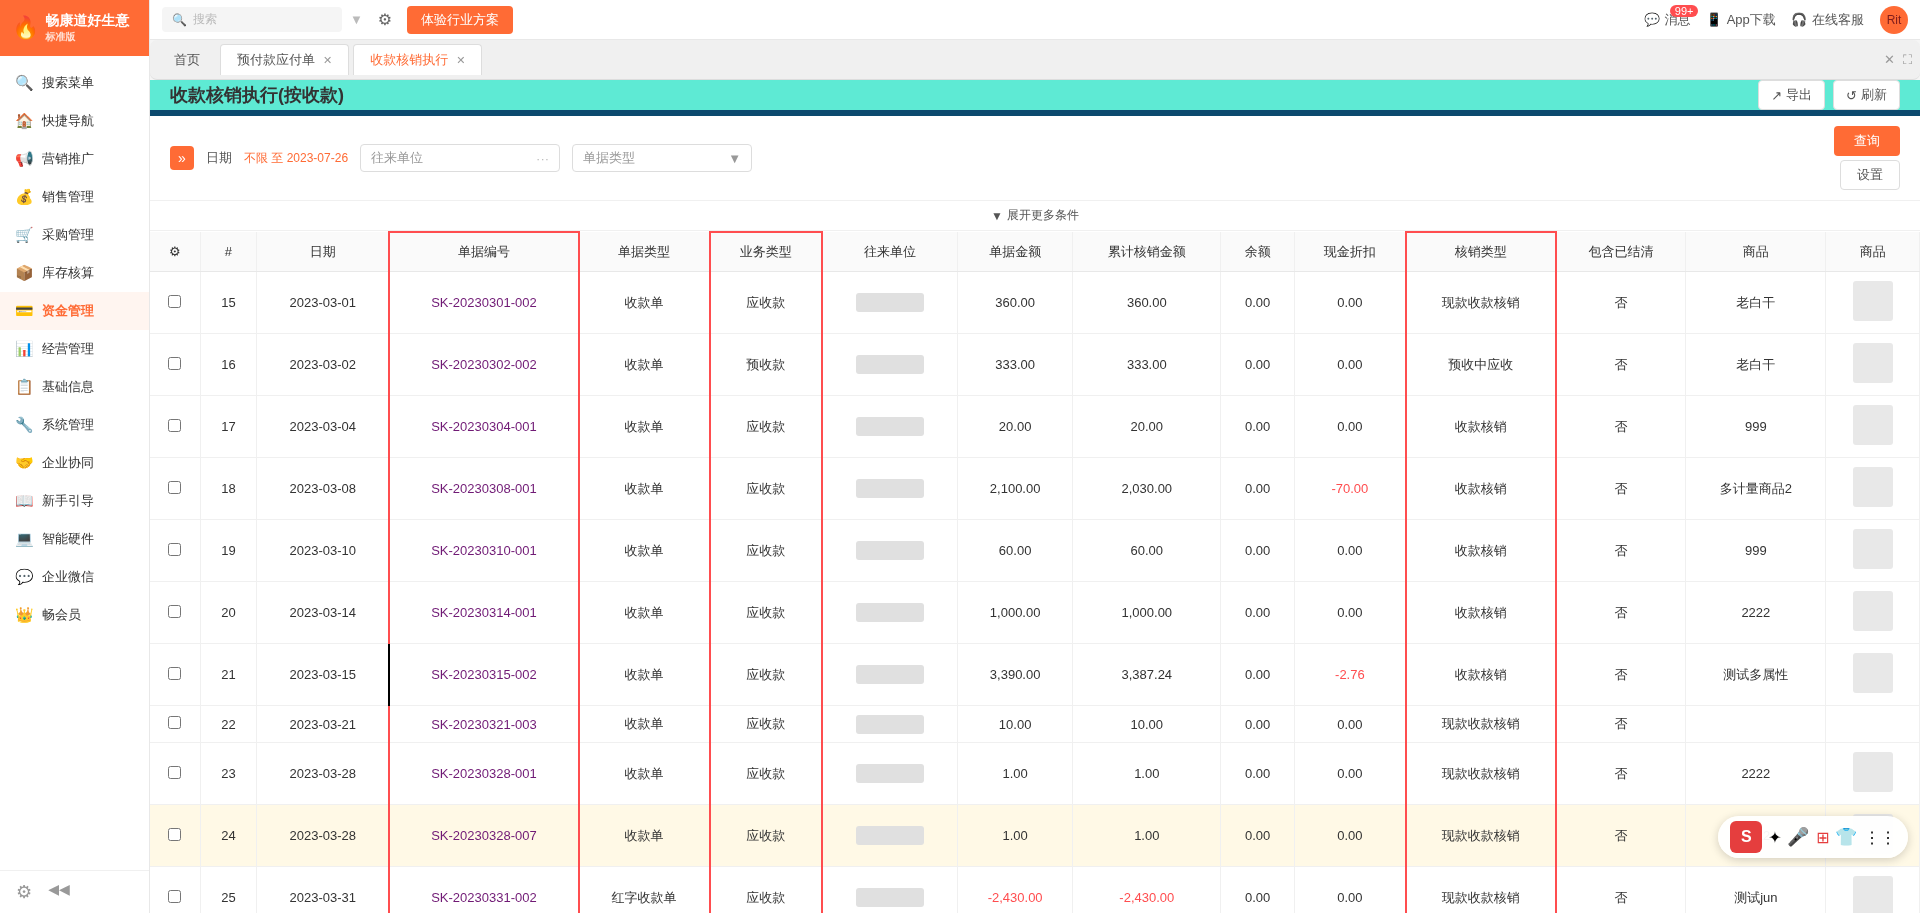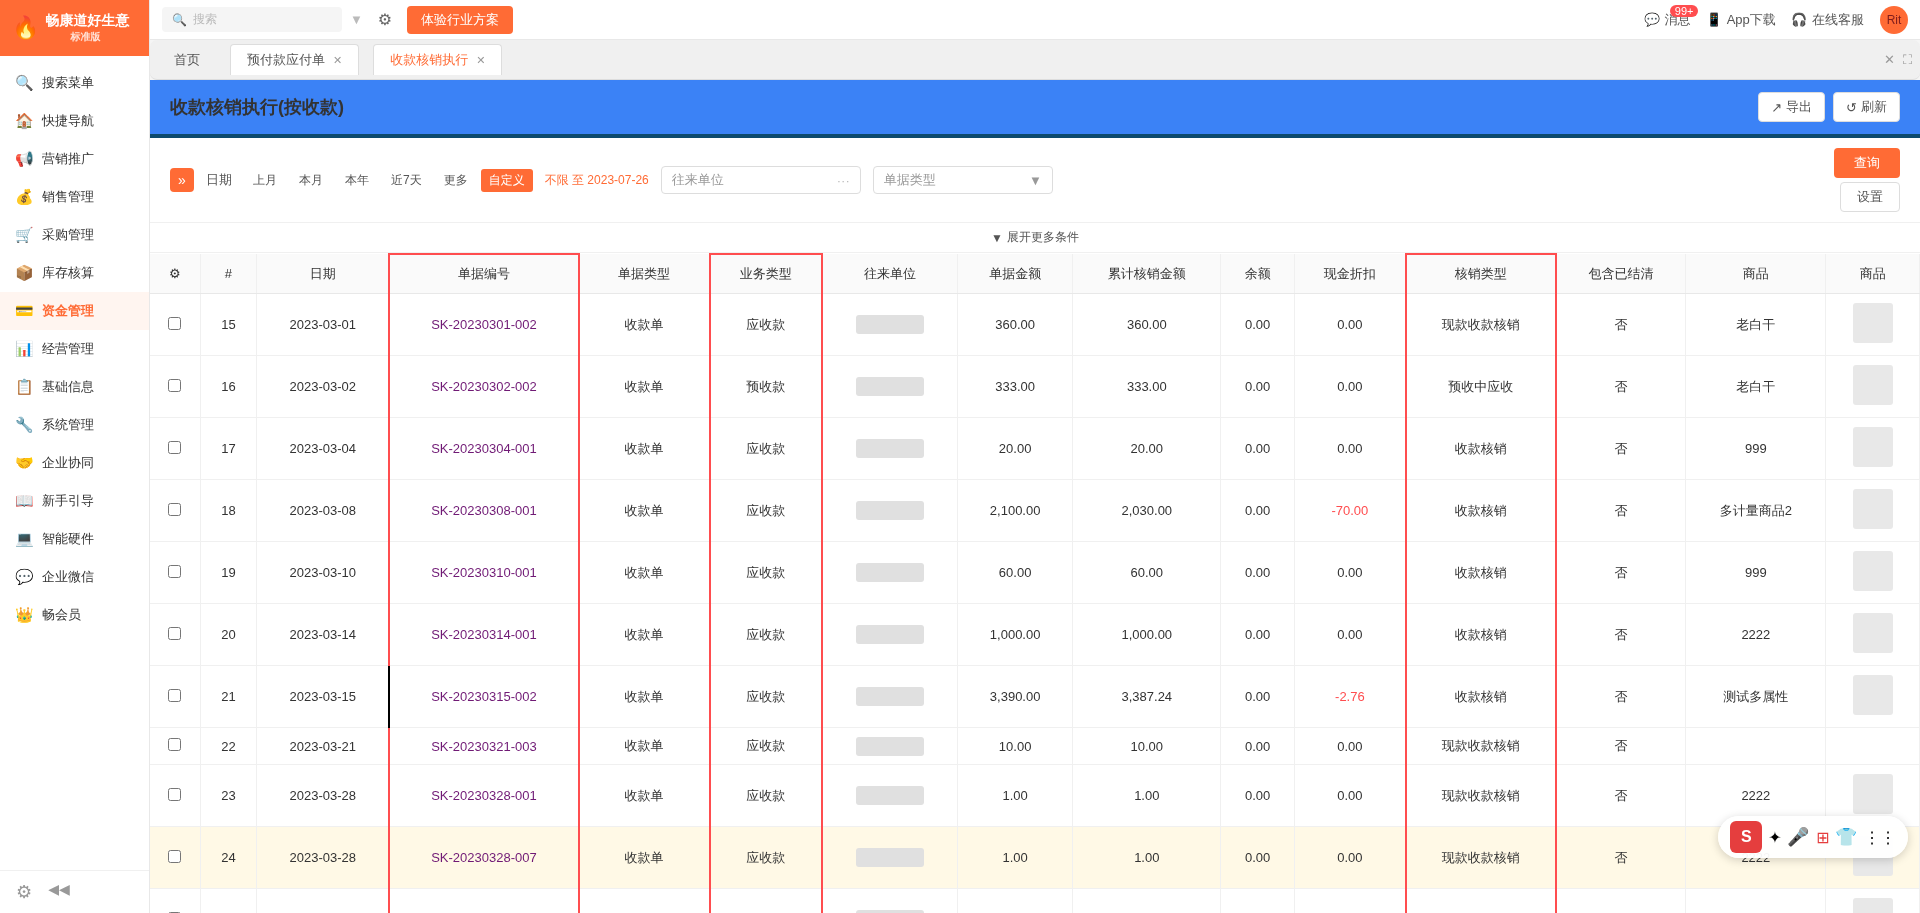--- a/index.html
+++ b/index.html
@@ -1,21 +1,21 @@
 <!DOCTYPE html>
 <html><head>
   <meta charset="utf-8">
   <style>
     * { box-sizing: border-box; margin: 0; padding: 0; }
     body { font-family: 'Microsoft YaHei', Arial, sans-serif; font-size: 13px; background: #f5f5f5; display: flex; height: 913px; overflow: hidden; }
 
     
     .sidebar { width: 150px; background: #fff; border-right: 1px solid #e8e8e8; display: flex; flex-direction: column; flex-shrink: 0; }
     .sidebar-logo { background: #ff6b35; padding: 10px 12px; display: flex; align-items: center; gap: 6px; color: #fff; font-size: 14px; font-weight: bold; height: 56px; }
-    .sidebar-logo-sub { font-size: 10px; color: rgba(255,255,255,0.8); margin-left: 25px; }
+    .sidebar-logo-sub { font-size: 10px; color: rgba(255,255,255,0.8); }
     .sidebar-menu { flex: 1; overflow-y: auto; padding: 8px 0; }
     .sidebar-item { display: flex; align-items: center; gap: 8px; padding: 10px 16px; cursor: pointer; color: #333; font-size: 13px; }
     .sidebar-item.active { background: #fff5f0; color: #ff6b35; font-weight: bold; }
     .sidebar-item-icon { width: 18px; height: 18px; display: flex; align-items: center; justify-content: center; font-size: 15px; }
     .sidebar-bottom { padding: 10px 16px; display: flex; gap: 16px; border-top: 1px solid #f0f0f0; }
 
     
     .main { flex: 1; display: flex; flex-direction: column; overflow: hidden; }
 
     
@@ -23,30 +23,30 @@
     .topbar-left { display: flex; align-items: center; gap: 8px; flex: 1; }
     .topbar-search { display: flex; align-items: center; background: #f5f5f5; border-radius: 4px; padding: 4px 10px; min-width: 180px; color: #999; font-size: 12px; gap: 6px; }
     .topbar-gear { width: 28px; height: 28px; display: flex; align-items: center; justify-content: center; cursor: pointer; color: #666; font-size: 16px; }
     .topbar-btn-orange { background: #ff6b35; color: #fff; border: none; border-radius: 4px; padding: 5px 14px; cursor: pointer; font-size: 13px; }
     .topbar-right { display: flex; align-items: center; gap: 16px; color: #555; font-size: 13px; }
     .topbar-badge { position: relative; }
     .topbar-badge-dot { background: #ff4d4f; color: #fff; border-radius: 8px; padding: 0 5px; font-size: 11px; position: absolute; top: -6px; right: -8px; }
     .user-avatar { width: 28px; height: 28px; border-radius: 50%; background: #ff6b35; color: #7f1d1d; display: flex; align-items: center; justify-content: center; font-size: 12px; }
 
     
-    .tabbar { height: 40px; background: #f0f0f0; display: flex; align-items: center; padding: 0 8px; gap: 14px; border-bottom: 1px solid #ddd; border-radius: 7px; }
+    .tabbar { height: 40px; background: #f0f0f0; display: flex; align-items: center; padding: 0 8px; gap: 4px; border-bottom: 1px solid #ddd; border-radius: 7px; }
     .tab { display: flex; align-items: center; gap: 6px; padding: 6px 16px; background: #fff; border-radius: 4px 4px 0 0; cursor: pointer; font-size: 13px; color: #555; border: 1px solid #ddd; border-bottom: none; position: relative; }
     .tab.active { background: #fff; color: #ff6b35; z-index: 1; }
     .tab-home { background: transparent; border: none; color: #555; }
     .tab-close { font-size: 11px; color: #999; cursor: pointer; margin-left: 2px; }
     .tabbar-right { margin-left: auto; display: flex; gap: 8px; }
 
     
     .content { flex: 1; overflow: auto; padding: 0; background: #f5f5f5; }
-    .page-header { background: #3b82f6; padding: 12px 20px; display: flex; align-items: center; justify-content: space-between; border-bottom: 4px solid #0c4a6e; }
+    .page-header { background: #5eead4; padding: 0 20px; display: flex; align-items: center; justify-content: space-between; border-bottom: 6px solid #0c4a6e; }
     .page-title { font-size: 18px; font-weight: bold; color: #333; }
     .page-header-actions { display: flex; gap: 8px; }
     .header-btn { display: flex; align-items: center; gap: 4px; padding: 5px 12px; border: 1px solid #ddd; border-radius: 4px; cursor: pointer; background: #fff; font-size: 13px; color: #555; }
 
     
     .filter-bar { background: #fff; padding: 10px 20px; border-bottom: 1px solid #f0f0f0; }
     .filter-row { display: flex; align-items: center; gap: 12px; flex-wrap: wrap; }
     .filter-label { color: #555; font-size: 13px; }
     .filter-date-btns { display: flex; gap: 4px; align-items: center; }
     .filter-date-btn { padding: 3px 8px; cursor: pointer; color: #555; font-size: 12px; border-radius: 3px; border: 1px solid transparent; }
@@ -213,28 +213,20 @@
           <span>↺</span>
           <span>刷新</span>
         </button>
       </div>
     </div>
 
     <div class="filter-bar">
       <div class="filter-row">
         <button class="filter-toggle-btn">»</button>
         <span class="filter-label">日期</span>
-        <div class="filter-date-btns">
-          <span class="filter-date-btn">上月</span>
-          <span class="filter-date-btn">本月</span>
-          <span class="filter-date-btn">本年</span>
-          <span class="filter-date-btn">近7天</span>
-          <span class="filter-date-btn">更多</span>
-          <button class="filter-custom-btn">自定义</button>
-        </div>
         <div style="display:flex;flex-direction:column;gap:2px;">
           <span class="filter-date-range">不限 至 2023-07-26</span>
         </div>
         <div class="filter-input-wrap">
           <span style="color:#999;font-size:13px;flex:1;">往来单位</span>
           <span style="color:#bbb;">···</span>
         </div>
         <div class="filter-select-wrap">
           <span class="filter-select-label">单据类型</span>
           <span class="filter-select-arrow">▼</span>

